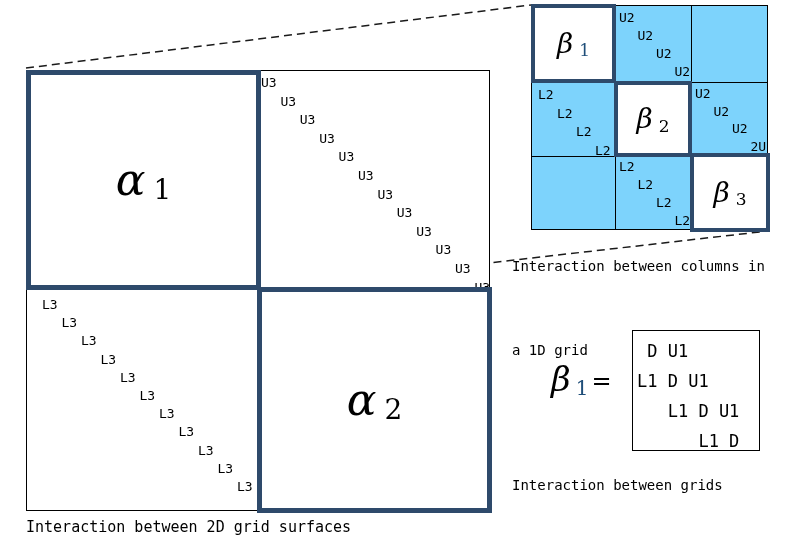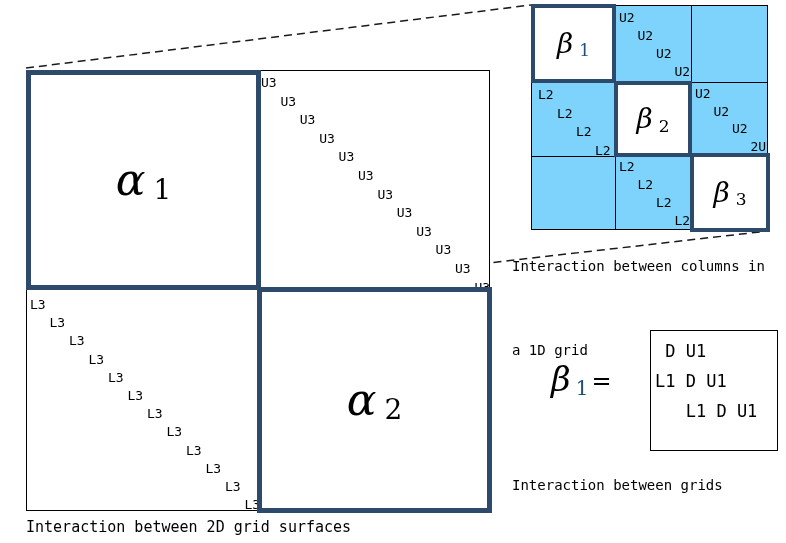--- a/index.html
+++ b/index.html
@@ -18,21 +18,21 @@
                display:flex; align-items:center; justify-content:center; }
   #alpha1 { left:-1px; top:-1px; width:235px; height:220px; }
   #alpha2 { left:230px; top:216px; width:235px; height:226px; }
   .greek-big { font-family:"DejaVu Serif", serif; font-style:italic; font-size:44px; line-height:1; }
   .greek-big-sub { font-family:"DejaVu Serif", serif; font-size:28px; line-height:1;
                    margin-left:8px; transform:translateY(10px); }
 
   .diag { position:absolute; }
   .diag span { position:absolute; font-size:13px; line-height:1; white-space:pre; }
   #upper-diag { left:231px; top:0; width:231px; height:218px; }
-  #lower-diag { left:0; top:219px; width:230px; height:220px; }
+  #lower-diag { left:12px; top:219px; width:230px; height:220px; }
 
   
   .caption { position:absolute; text-align:left; letter-spacing:0; }
   #caption-left   { left:26px;  top:518px; width:464px; font-size:15px; }
   #caption-cols-1 { left:512px; top:258px; width:268px; font-size:14px; }
   #caption-cols-2 { left:512px; top:294px; width:268px; font-size:14px;margin-top:48px; }
   #caption-grids  { left:512px; top:477px; width:268px; font-size:14px; }
 
   
   #small-matrix { position:absolute; left:531px; top:5px; width:237px; height:225px;
@@ -57,21 +57,21 @@
 
   
   #eq-lhs { position:absolute; left:551px; top:362px; display:flex; align-items:flex-start; }
   .eq-beta { font-family:"DejaVu Serif", serif; font-style:italic; font-size:34px; line-height:1; }
   .eq-sub  { font-family:"DejaVu Serif", serif; font-size:20px; line-height:1;
              margin:16px 0 0 5px; color:var(--sub1,#1f4e79); }
   .eq-equals { font-family:"DejaVu Sans", "Liberation Sans", sans-serif; font-size:24px;
                line-height:1; margin:7px 0 0 3px; }
   #eq-matrix { position:absolute; left:632px; top:330px; width:128px; height:121px;
                border:1px solid var(--line,#000); padding:5px 0 0 4px;
-               font-size:17px; line-height:30px;margin-left:18px; }
+               font-size:17px; line-height:30px; }
   #eq-matrix div { white-space:pre; }
 </style>
 </head>
 <body>
 
 <div id="canvas">
 
   <svg id="zoom-lines" width="786" height="543" viewBox="0 0 786 543">
     <line x1="26" y1="68" x2="531" y2="5" stroke="#1a1a1a" stroke-width="1.5" stroke-dasharray="8 5"></line>
     <line x1="261" y1="289" x2="768" y2="231" stroke="#1a1a1a" stroke-width="1.5" stroke-dasharray="8 5"></line>
@@ -166,16 +166,17 @@
 
   <div id="eq-lhs">
     <span class="eq-beta">β</span>
     <span class="eq-sub">1</span>
     <span class="eq-equals">=</span>
   </div>
   <div id="eq-matrix">
       <div> D U1</div>
       <div>L1 D U1</div>
       <div>   L1 D U1</div>
+      <div>      L1 D</div>
     </div>
   <div class="caption" id="caption-grids">Interaction between grids</div>
 
 </div>
 
 </body></html>

